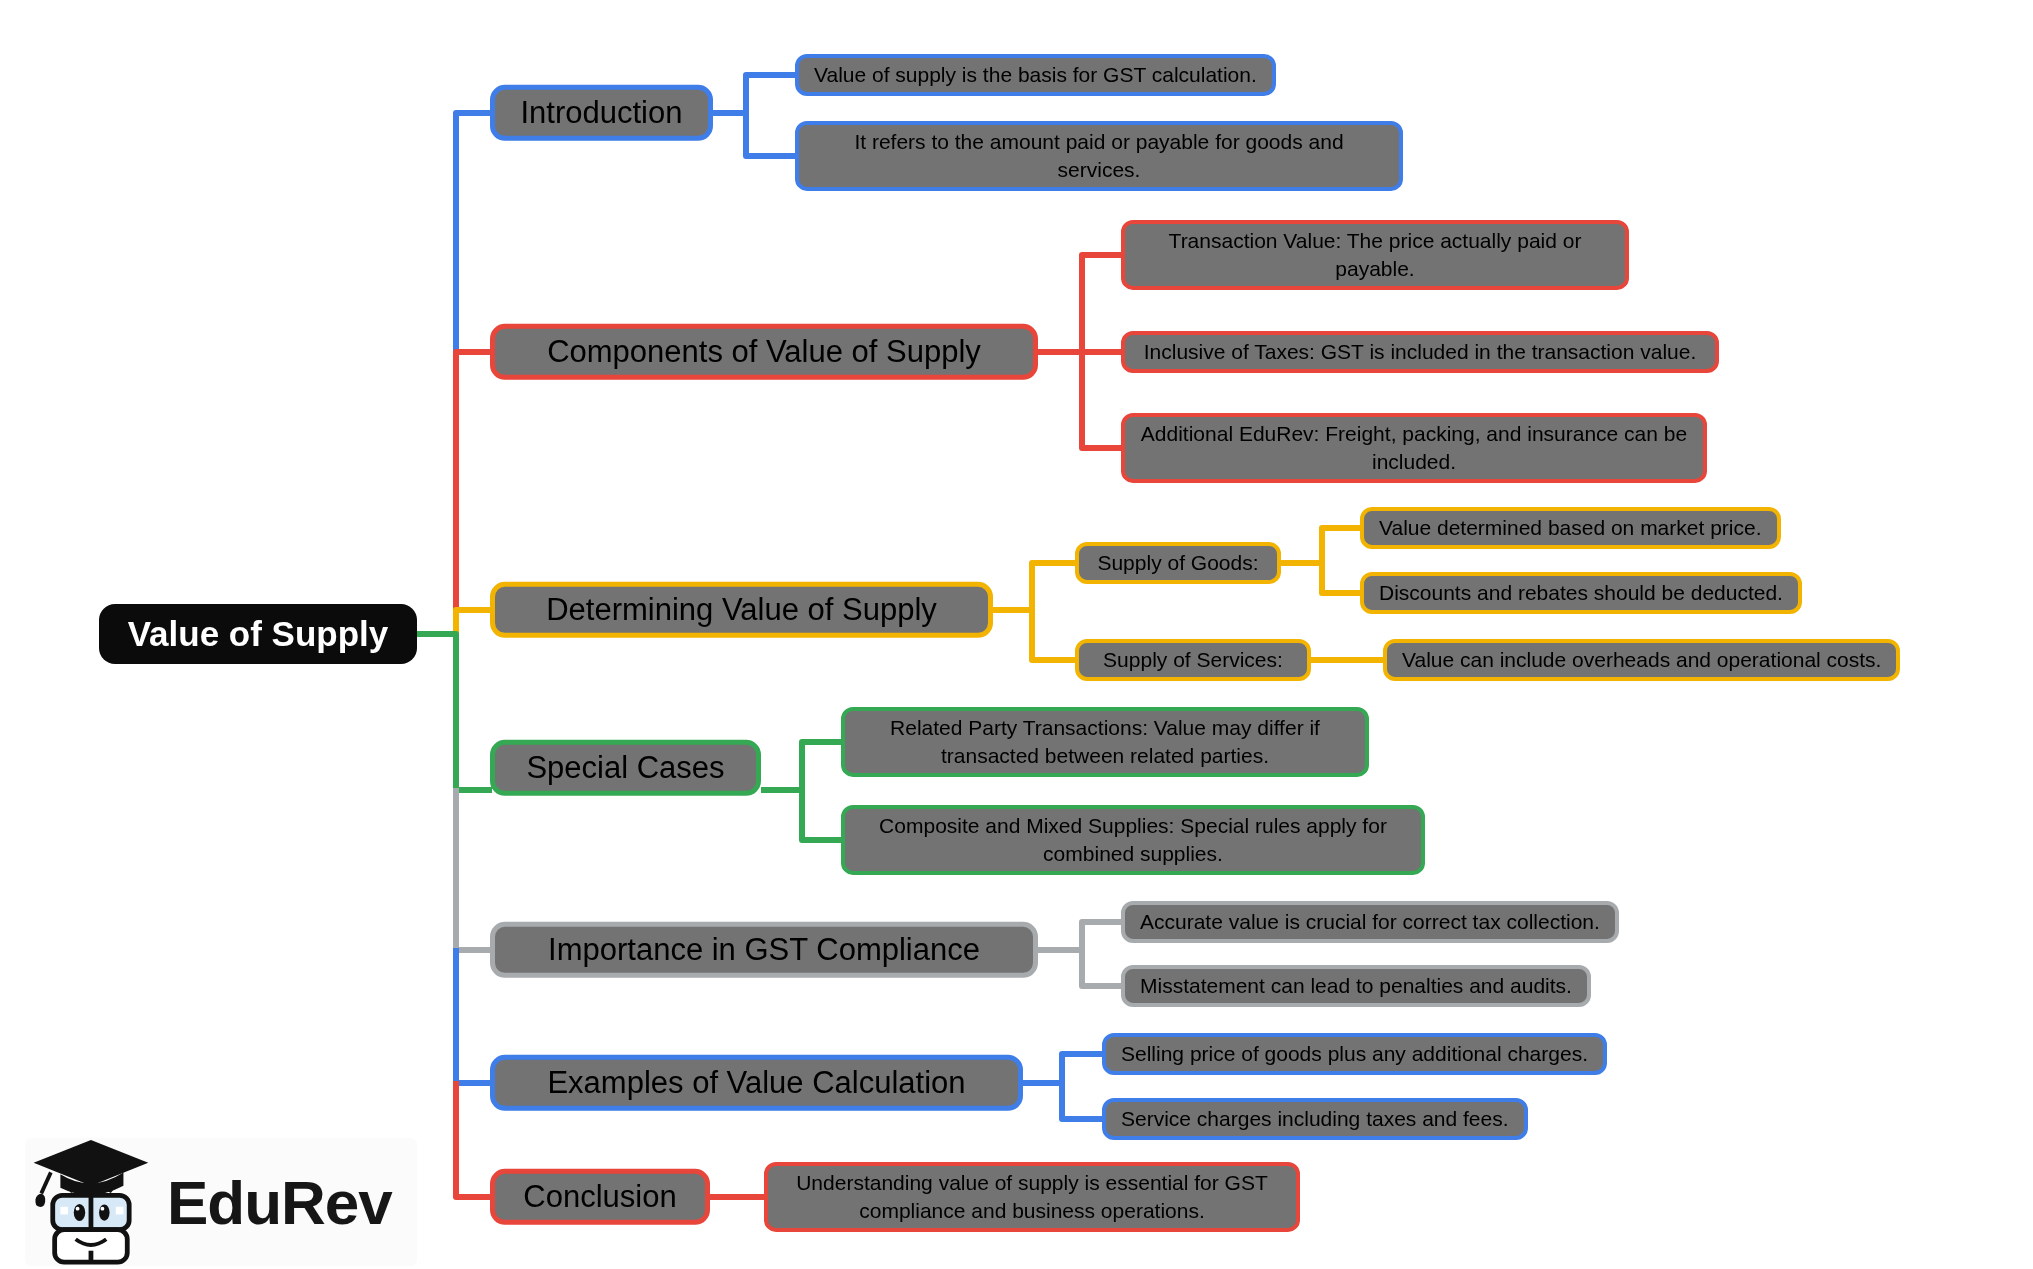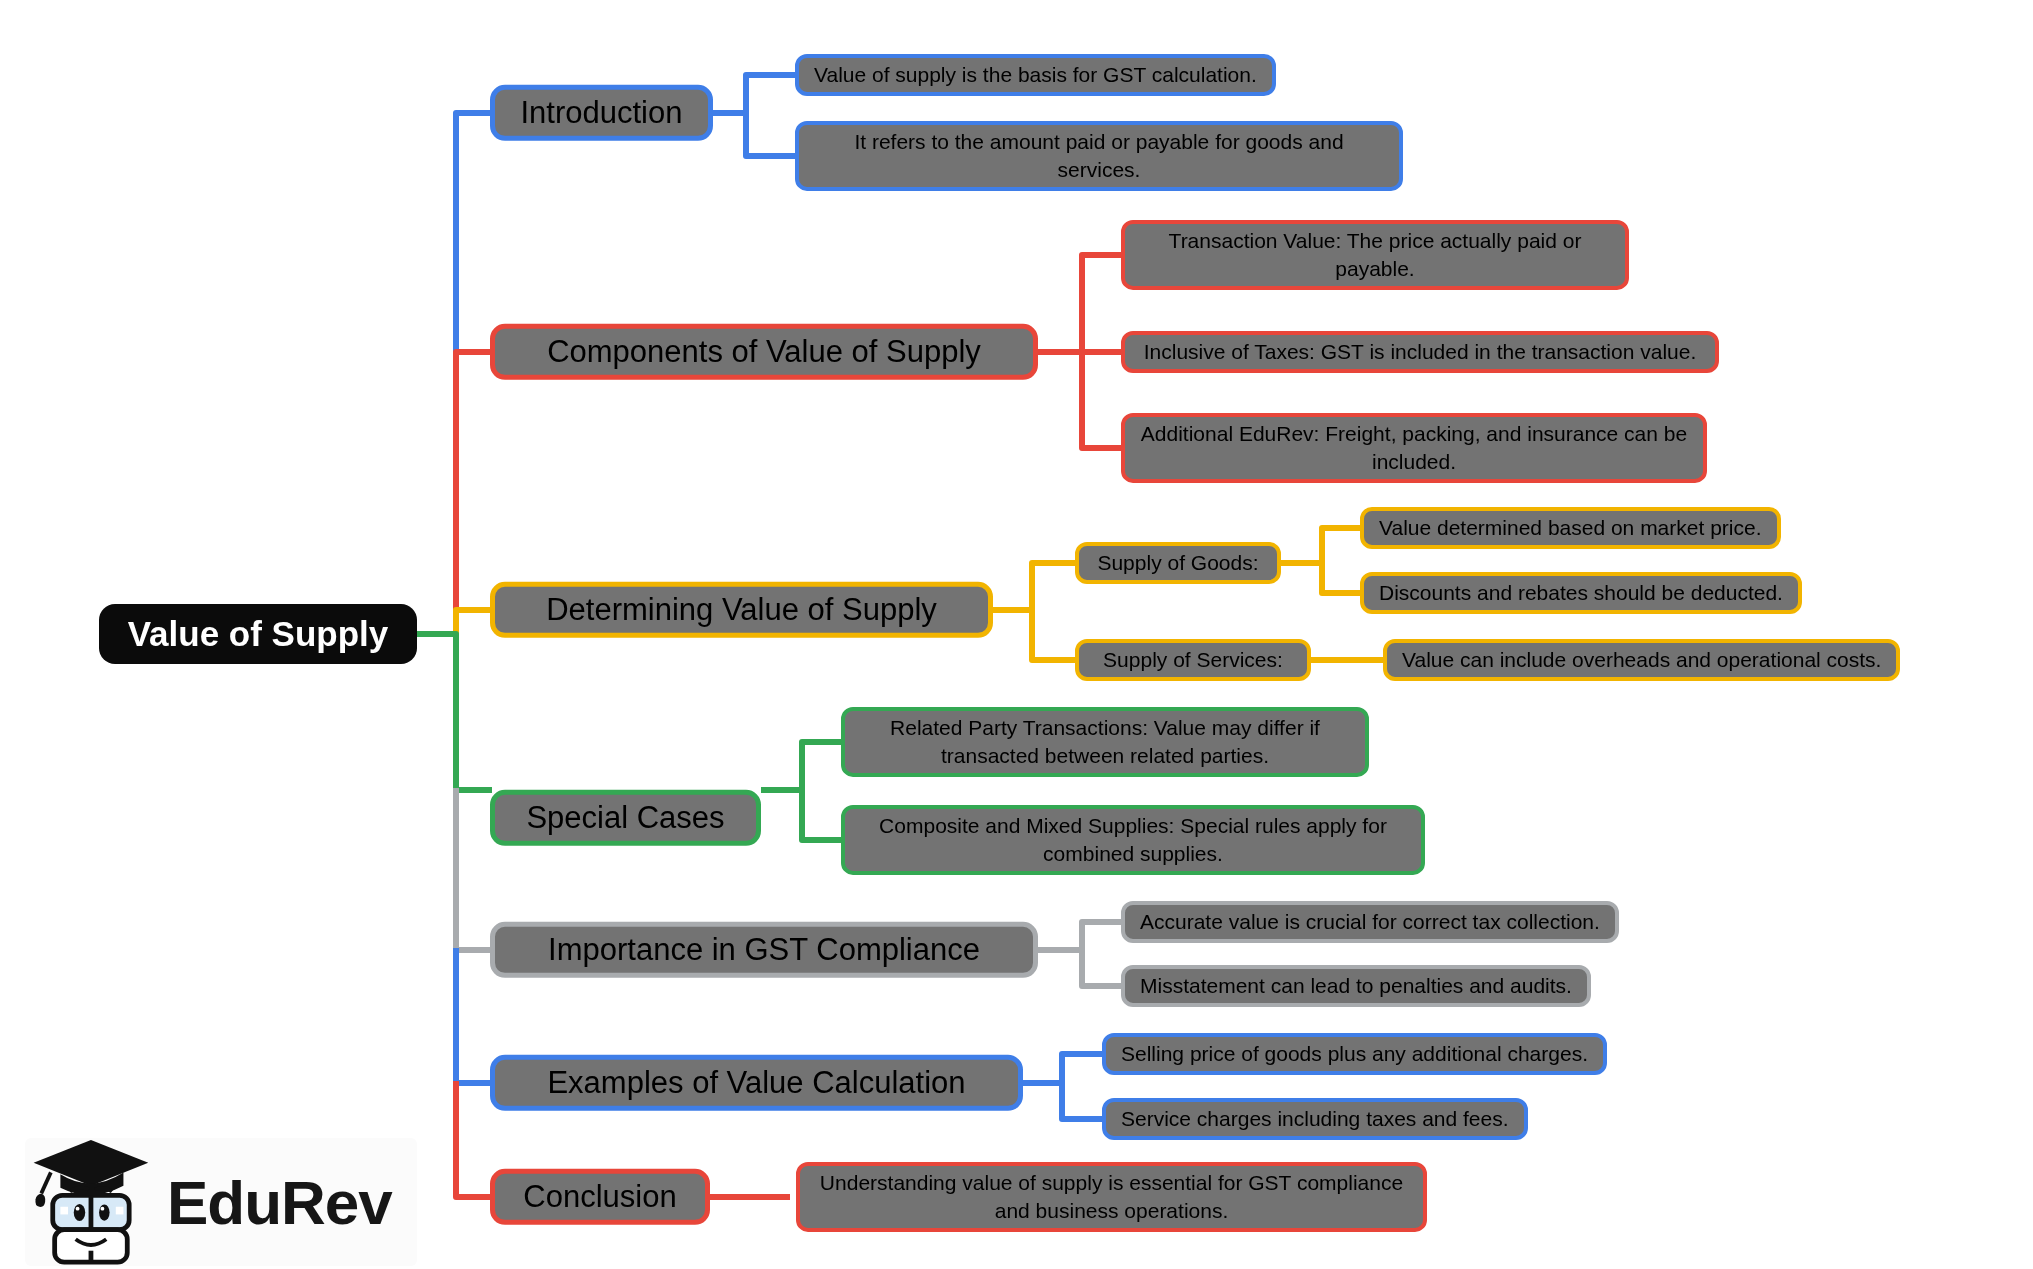--- a/index.html
+++ b/index.html
@@ -79,21 +79,21 @@
     <path d="M 1038 950 H 1082 M 1121 922 H 1082 V 986 H 1121" style="stroke: rgb(168, 171, 174);"></path>
     <path d="M 1023 1083 H 1062 M 1102 1054 H 1062 V 1119 H 1102" style="stroke: rgb(63, 126, 232);"></path>
     <path d="M 710 1197 H 790" style="stroke: rgb(232, 70, 58);"></path>
   </svg>
 
   <div class="node root" style="left: 99px; top: 634px; width: 318px; background: rgb(11, 11, 11); color: rgb(255, 255, 255);">Value of Supply</div>
 
   <div class="node branch" style="left: 490px; top: 113px; width: 223px; border-color: rgb(63, 126, 232);">Introduction</div>
   <div class="node branch" style="left: 490px; top: 352px; width: 548px; border-color: rgb(232, 70, 58);">Components of Value of Supply</div>
   <div class="node branch" style="left: 490px; top: 610px; width: 503px; border-color: rgb(242, 180, 0);">Determining Value of Supply</div>
-  <div class="node branch" style="left: 490px; top: 818px; width: 271px; border-color: rgb(52, 168, 83);">Special Cases</div>
+  <div class="node branch" style="left: 490px; top: 768px; width: 271px; border-color: rgb(52, 168, 83);">Special Cases</div>
   <div class="node branch" style="left: 490px; top: 950px; width: 548px; border-color: rgb(168, 171, 174);">Importance in GST Compliance</div>
   <div class="node branch" style="left: 490px; top: 1083px; width: 533px; border-color: rgb(63, 126, 232);">Examples of Value Calculation</div>
   <div class="node branch" style="left: 490px; top: 1197px; width: 220px; border-color: rgb(232, 70, 58);">Conclusion</div>
 
   <div class="node leaf single" style="left: 795px; top: 75px; border-color: rgb(63, 126, 232);">Value of supply is the basis for GST calculation.</div>
   <div class="node leaf" style="left: 795px; top: 156px; width: 608px; border-color: rgb(63, 126, 232);">It refers to the amount paid or payable for goods and services.</div>
 
   <div class="node leaf" style="left: 1121px; top: 255px; width: 508px; border-color: rgb(232, 70, 58);">Transaction Value: The price actually paid or payable.</div>
   <div class="node leaf" style="left: 1121px; top: 352px; width: 598px; border-color: rgb(232, 70, 58);">Inclusive of Taxes: GST is included in the transaction value.</div>
   <div class="node leaf" style="left: 1121px; top: 448px; width: 586px; border-color: rgb(232, 70, 58);">Additional EduRev: Freight, packing, and insurance can be included.</div>
@@ -106,21 +106,21 @@
 
   <div class="node leaf" style="left: 841px; top: 742px; width: 528px; border-color: rgb(52, 168, 83);">Related Party Transactions: Value may differ if transacted between related parties.</div>
   <div class="node leaf" style="left: 841px; top: 840px; width: 584px; border-color: rgb(52, 168, 83);">Composite and Mixed Supplies: Special rules apply for combined supplies.</div>
 
   <div class="node leaf single" style="left: 1121px; top: 922px; border-color: rgb(168, 171, 174); text-align: center;">Accurate value is crucial for correct tax collection.</div>
   <div class="node leaf single" style="left: 1121px; top: 986px; border-color: rgb(168, 171, 174);">Misstatement can lead to penalties and audits.</div>
 
   <div class="node leaf single" style="left: 1102px; top: 1054px; border-color: rgb(63, 126, 232);">Selling price of goods plus any additional charges.</div>
   <div class="node leaf single" style="left: 1102px; top: 1119px; border-color: rgb(63, 126, 232);">Service charges including taxes and fees.</div>
 
-  <div class="node leaf" style="left: 796px; top: 1197px; width: 631px; border-color: rgb(232, 70, 58);">Understanding value of supply is essential for GST compliance and business operations.</div>
+  <div class="node leaf" style="left: 764px; top: 1197px; width: 536px; border-color: rgb(232, 70, 58);">Understanding value of supply is essential for GST compliance and business operations.</div>
 
   <div class="logo">
     <svg width="130" height="128" viewBox="0 0 130 134">
 
       <path d="M 24 36 L 14 58" stroke="#111" stroke-width="4" fill="none"></path>
       <path d="M 14 58 q 5 2 4 9 q -1 6 -6 5 q -5 -1 -4 -8 q 1 -5 6 -6 Z" fill="#111"></path>
 
       <polygon points="66,2 126,26 66,50 6,26" fill="#111"></polygon>
       <path d="M 34 38 Q 66 58 100 36 L 100 50 Q 66 68 34 52 Z" fill="#111"></path>
 

